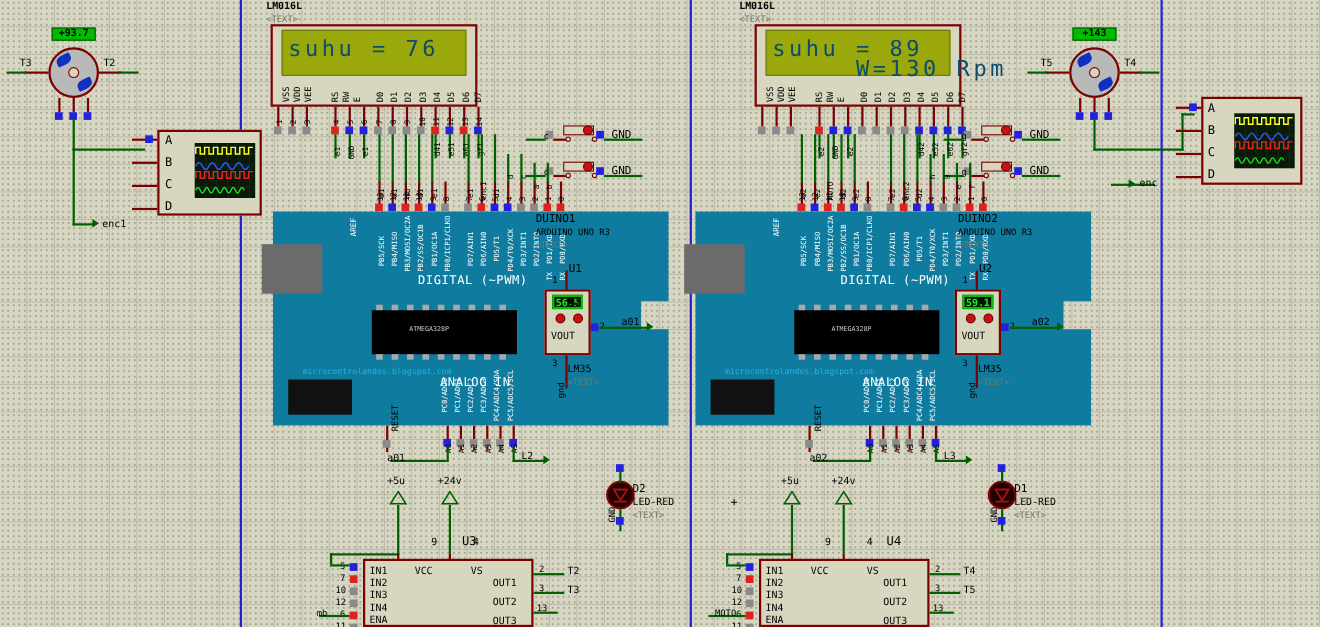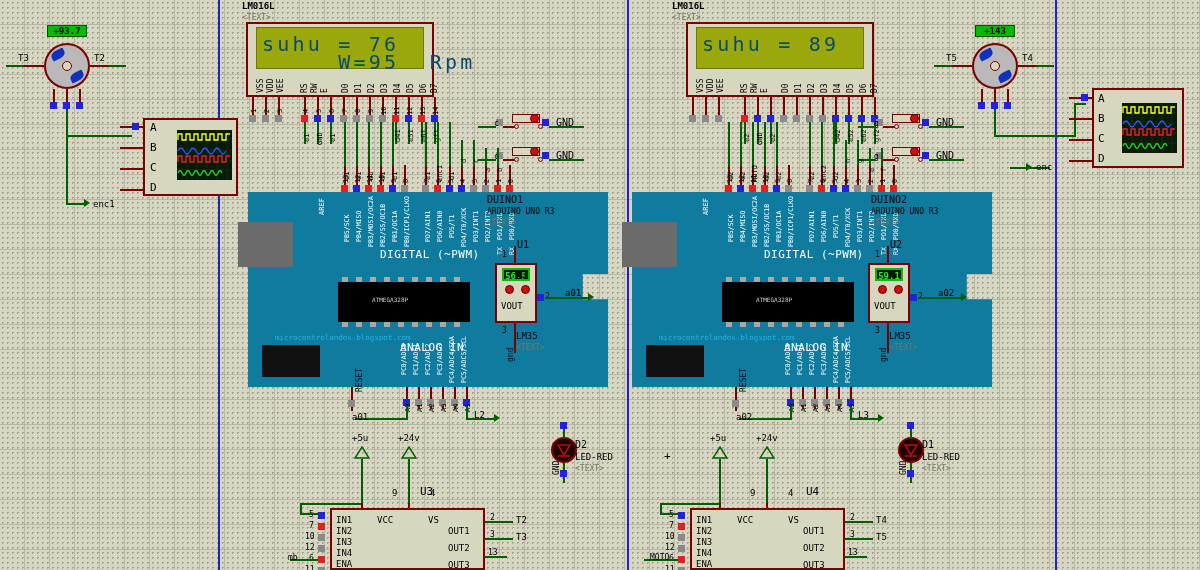--- a/index.html
+++ b/index.html
@@ -129,21 +129,20 @@
     <div class="wr wrh" style="left:120px;top:189px;width:23px;"></div>
     <div class="pad pad-b" style="left:132px;top:123px;"></div>
   </div>
 
   <div>
     <div class="lbl" style="left:242px;top:2px;font-size:9px;font-weight:bold;">LM016L</div>
     <div class="lbl lbl-g" style="left:242px;top:13px;font-size:8px;">&lt;TEXT&gt;</div>
     <div class="lcd-outer" style="left:246px;top:22px;width:188px;height:75px;"></div>
     <div class="lcd-screen" style="left:256px;top:27px;width:168px;height:42px;">
       <div class="lcd-line" style="left:5px;top:4px;">suhu = 76</div>
-      <div class="lcd-line" style="left:5px;top:22px;">     W=95  Rpm</div>
     </div>
 
     <div class="lbl rot" style="left:256px;top:93px;font-size:8px;">VSS</div>
     <div class="lbl rot" style="left:266px;top:93px;font-size:8px;">VDD</div>
     <div class="lbl rot" style="left:276px;top:93px;font-size:8px;">VEE</div>
     <div class="lbl rot" style="left:300px;top:93px;font-size:8px;">RS</div>
     <div class="lbl rot" style="left:310px;top:93px;font-size:8px;">RW</div>
     <div class="lbl rot" style="left:320px;top:93px;font-size:8px;">E</div>
     <div class="lbl rot" style="left:341px;top:93px;font-size:8px;">D0</div>
     <div class="lbl rot" style="left:354px;top:93px;font-size:8px;">D1</div>
@@ -510,20 +509,21 @@
     <div class="w wh" style="left:485px;top:556px;width:22px;"></div>
     <div class="lbl" style="left:488px;top:548px;font-size:8px;">13</div>
   </div>
 
   <div>
     <div class="lbl" style="left:672px;top:2px;font-size:9px;font-weight:bold;">LM016L</div>
     <div class="lbl lbl-g" style="left:672px;top:13px;font-size:8px;">&lt;TEXT&gt;</div>
     <div class="lcd-outer" style="left:686px;top:22px;width:188px;height:75px;"></div>
     <div class="lcd-screen" style="left:696px;top:27px;width:168px;height:42px;">
       <div class="lcd-line" style="left:5px;top:4px;">suhu = 89</div>
+      <div class="lcd-line" style="left:5px;top:22px;">     W=130 Rpm</div>
     </div>
     <div class="lbl rot" style="left:696px;top:93px;font-size:8px;">VSS</div>
     <div class="lbl rot" style="left:706px;top:93px;font-size:8px;">VDD</div>
     <div class="lbl rot" style="left:716px;top:93px;font-size:8px;">VEE</div>
     <div class="lbl rot" style="left:740px;top:93px;font-size:8px;">RS</div>
     <div class="lbl rot" style="left:750px;top:93px;font-size:8px;">RW</div>
     <div class="lbl rot" style="left:760px;top:93px;font-size:8px;">E</div>
     <div class="lbl rot" style="left:781px;top:93px;font-size:8px;">D0</div>
     <div class="lbl rot" style="left:794px;top:93px;font-size:8px;">D1</div>
     <div class="lbl rot" style="left:807px;top:93px;font-size:8px;">D2</div>

